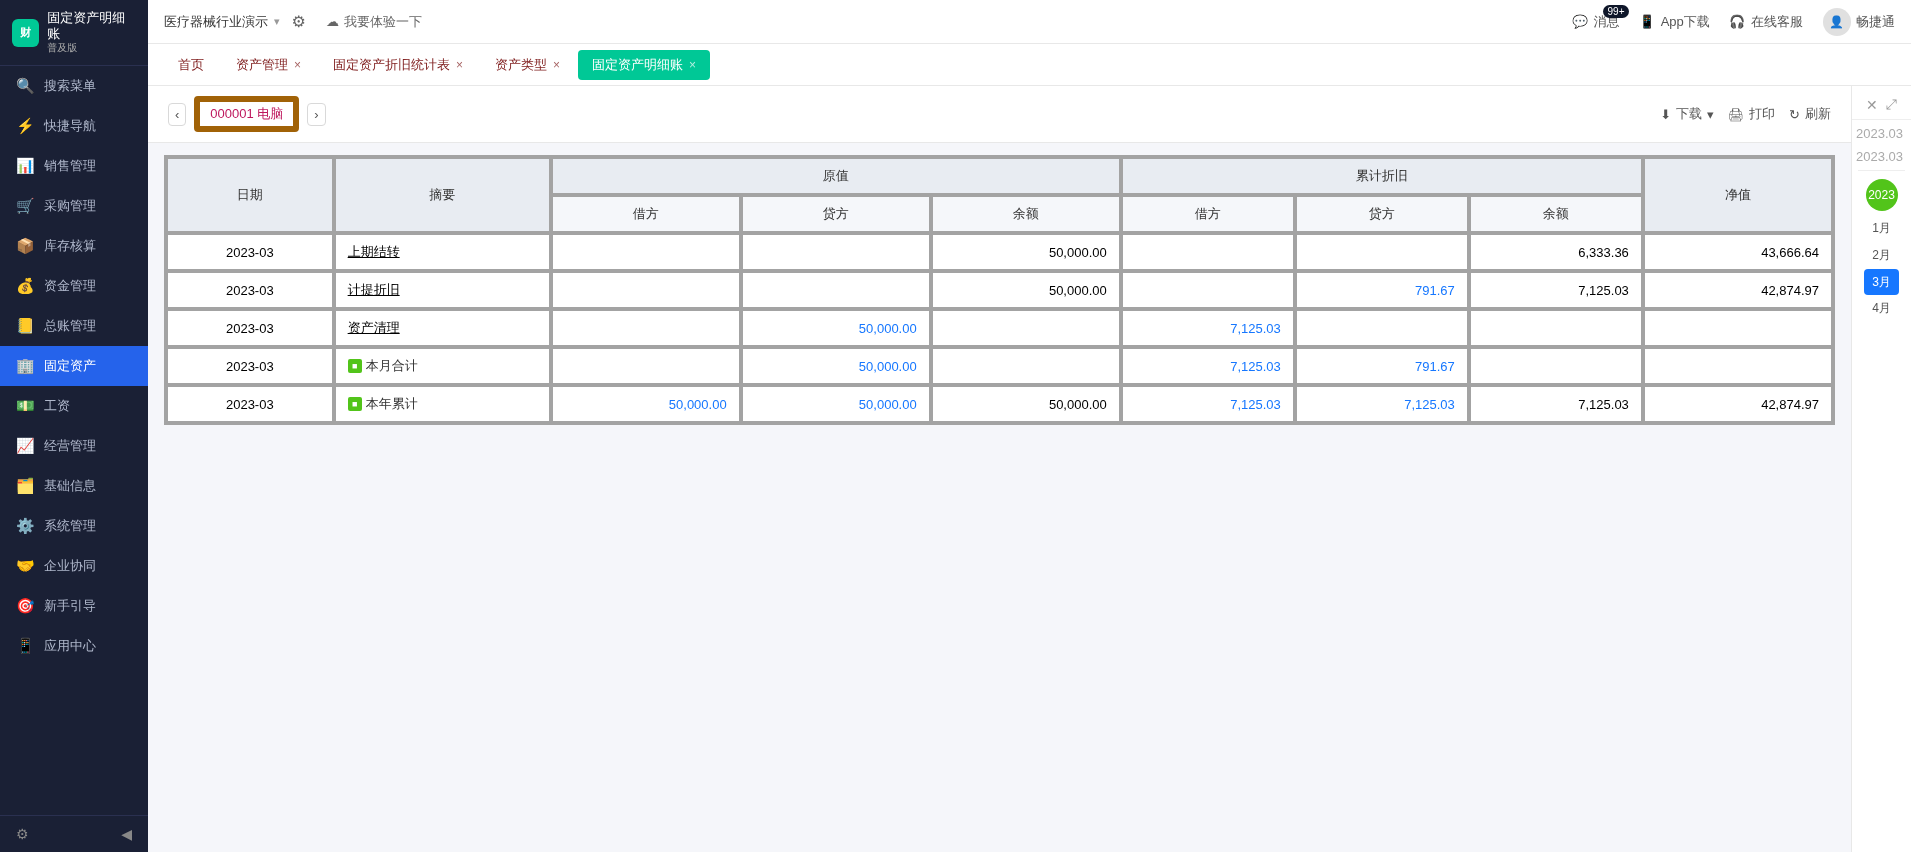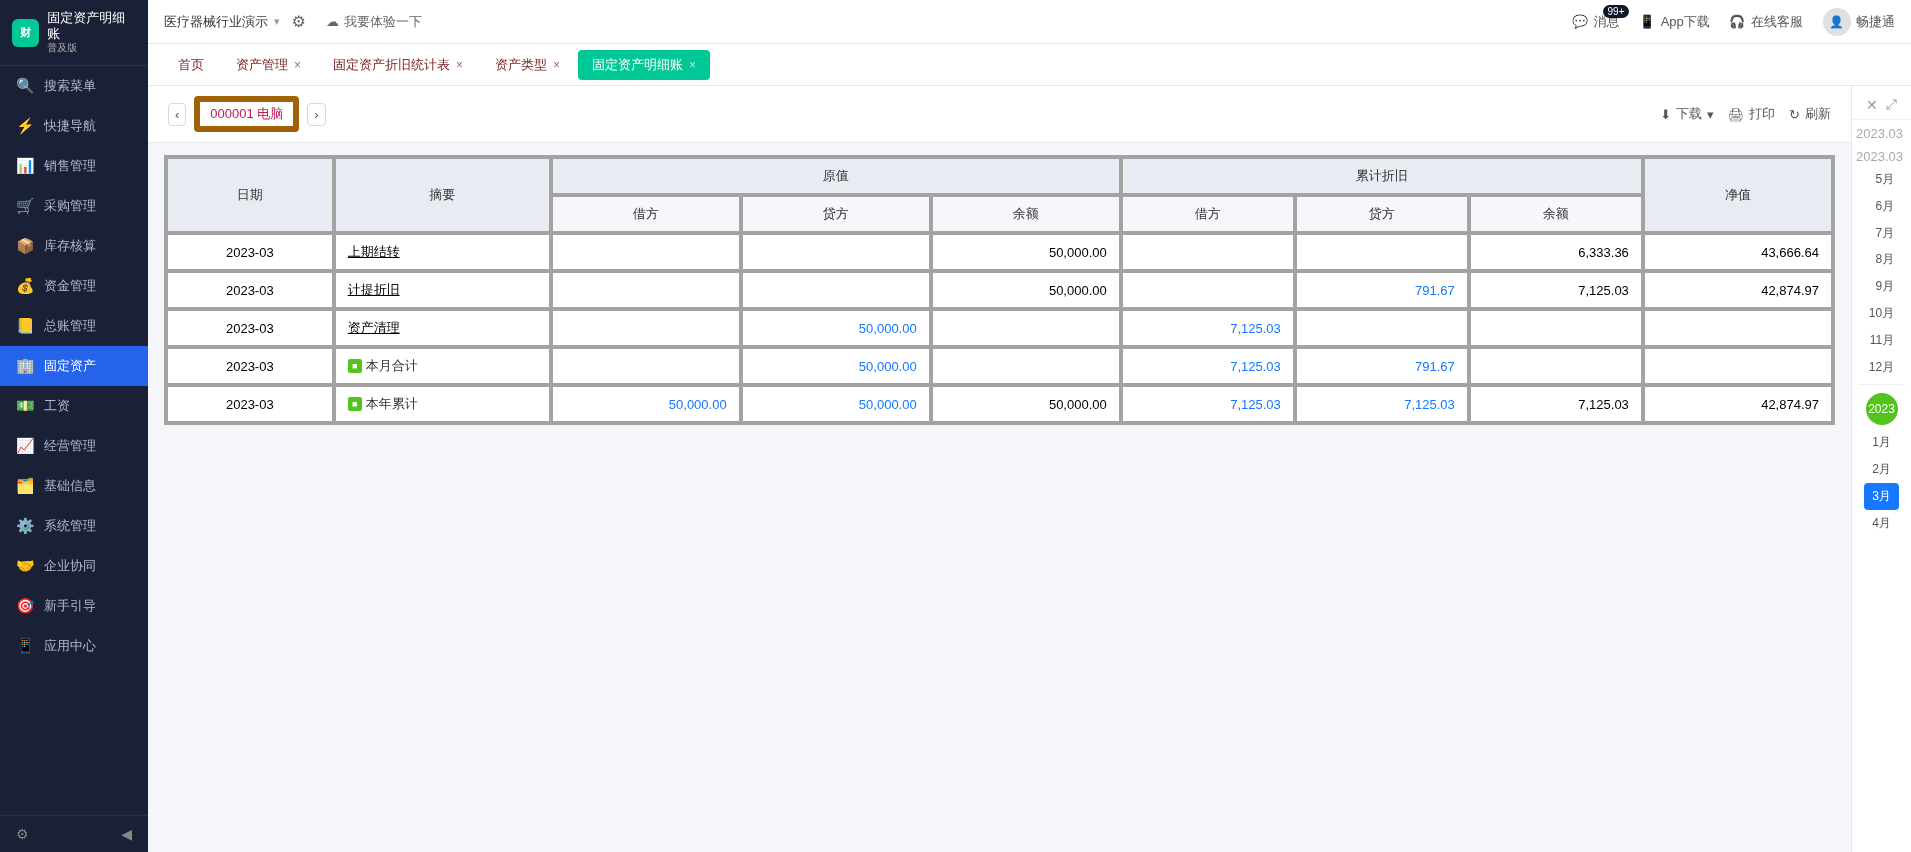--- a/index.html
+++ b/index.html
@@ -502,30 +502,20 @@
       </div>
     </div>
 
     <div class="timeline-panel">
       <div class="timeline-top-controls">
         <button class="timeline-ctrl-btn">✕</button>
         <button class="timeline-ctrl-btn">⤢</button>
       </div>
       <div class="timeline-year">2023.03</div>
       <div class="timeline-year">2023.03</div>
-      <div id="timeline-months-before">
-          <div class="timeline-month">5月</div>
-          <div class="timeline-month">6月</div>
-          <div class="timeline-month">7月</div>
-          <div class="timeline-month">8月</div>
-          <div class="timeline-month">9月</div>
-          <div class="timeline-month">10月</div>
-          <div class="timeline-month">11月</div>
-          <div class="timeline-month">12月</div>
-        </div>
       <div class="timeline-divider"></div>
       <div class="timeline-month year-badge">2023</div>
       <div id="timeline-months-after">
           <div class="timeline-month">1月</div>
           <div class="timeline-month">2月</div>
           <div class="timeline-month active">3月</div>
           <div class="timeline-month">4月</div>
         </div>
     </div>
   </div>

